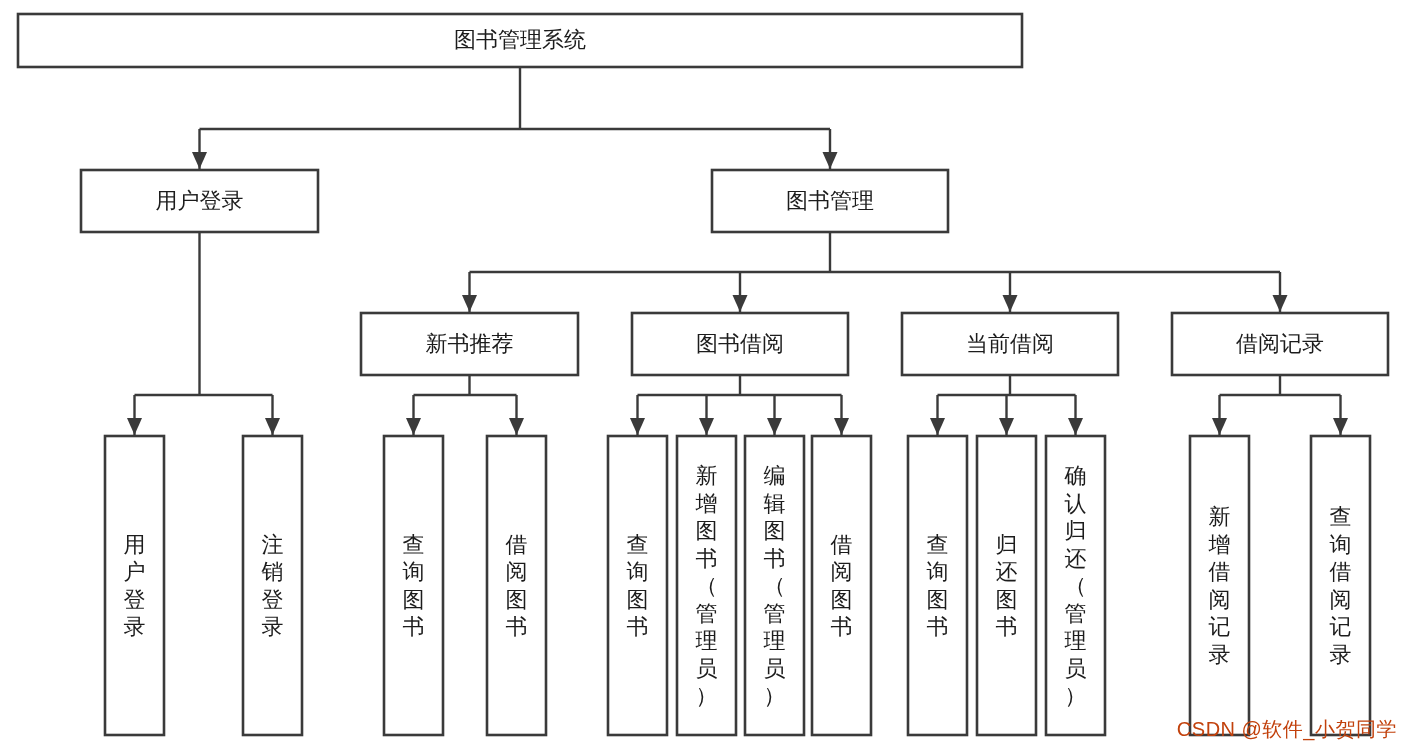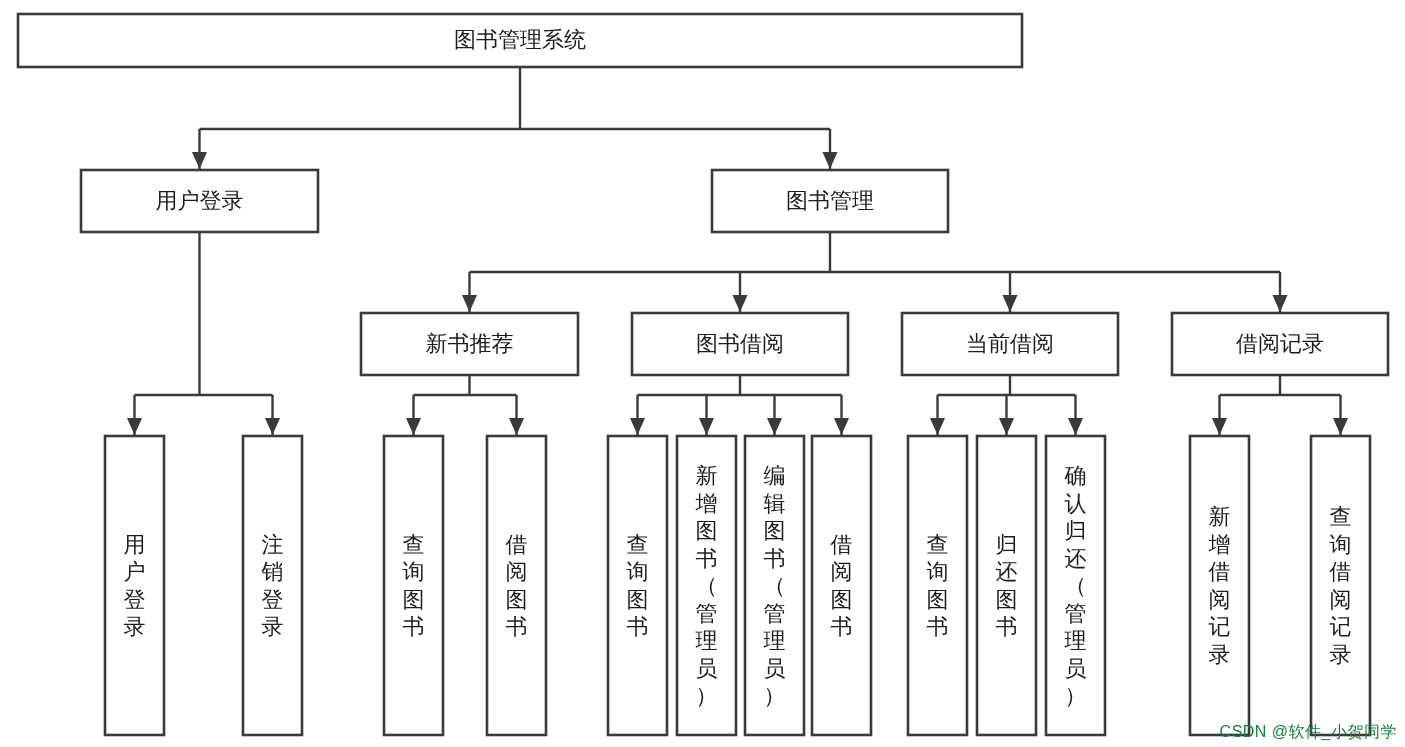--- a/index.html
+++ b/index.html
@@ -53,22 +53,22 @@
     font-family: "Liberation Sans", "DejaVu Sans", sans-serif;
     font-size: 22px;
     fill: #1c1c1c;
     text-anchor: middle;
   }
   .watermark {
     position: absolute;
     right: 8px;
     bottom: 4px;
     font-family: "Liberation Sans", "DejaVu Sans", sans-serif;
-    font-size: 16px;
-    color: #15803d;
+    font-size: 20px;
+    color: #c2410c;
     white-space: nowrap;
     letter-spacing: 0.5px;
     user-select: none;
   }
 </style>
 </head>
 <body>
 
 <div id="diagram-root">
   <svg class="diagram" id="diagram-svg" viewBox="0 0 1405 747" xmlns="http://www.w3.org/2000/svg">

